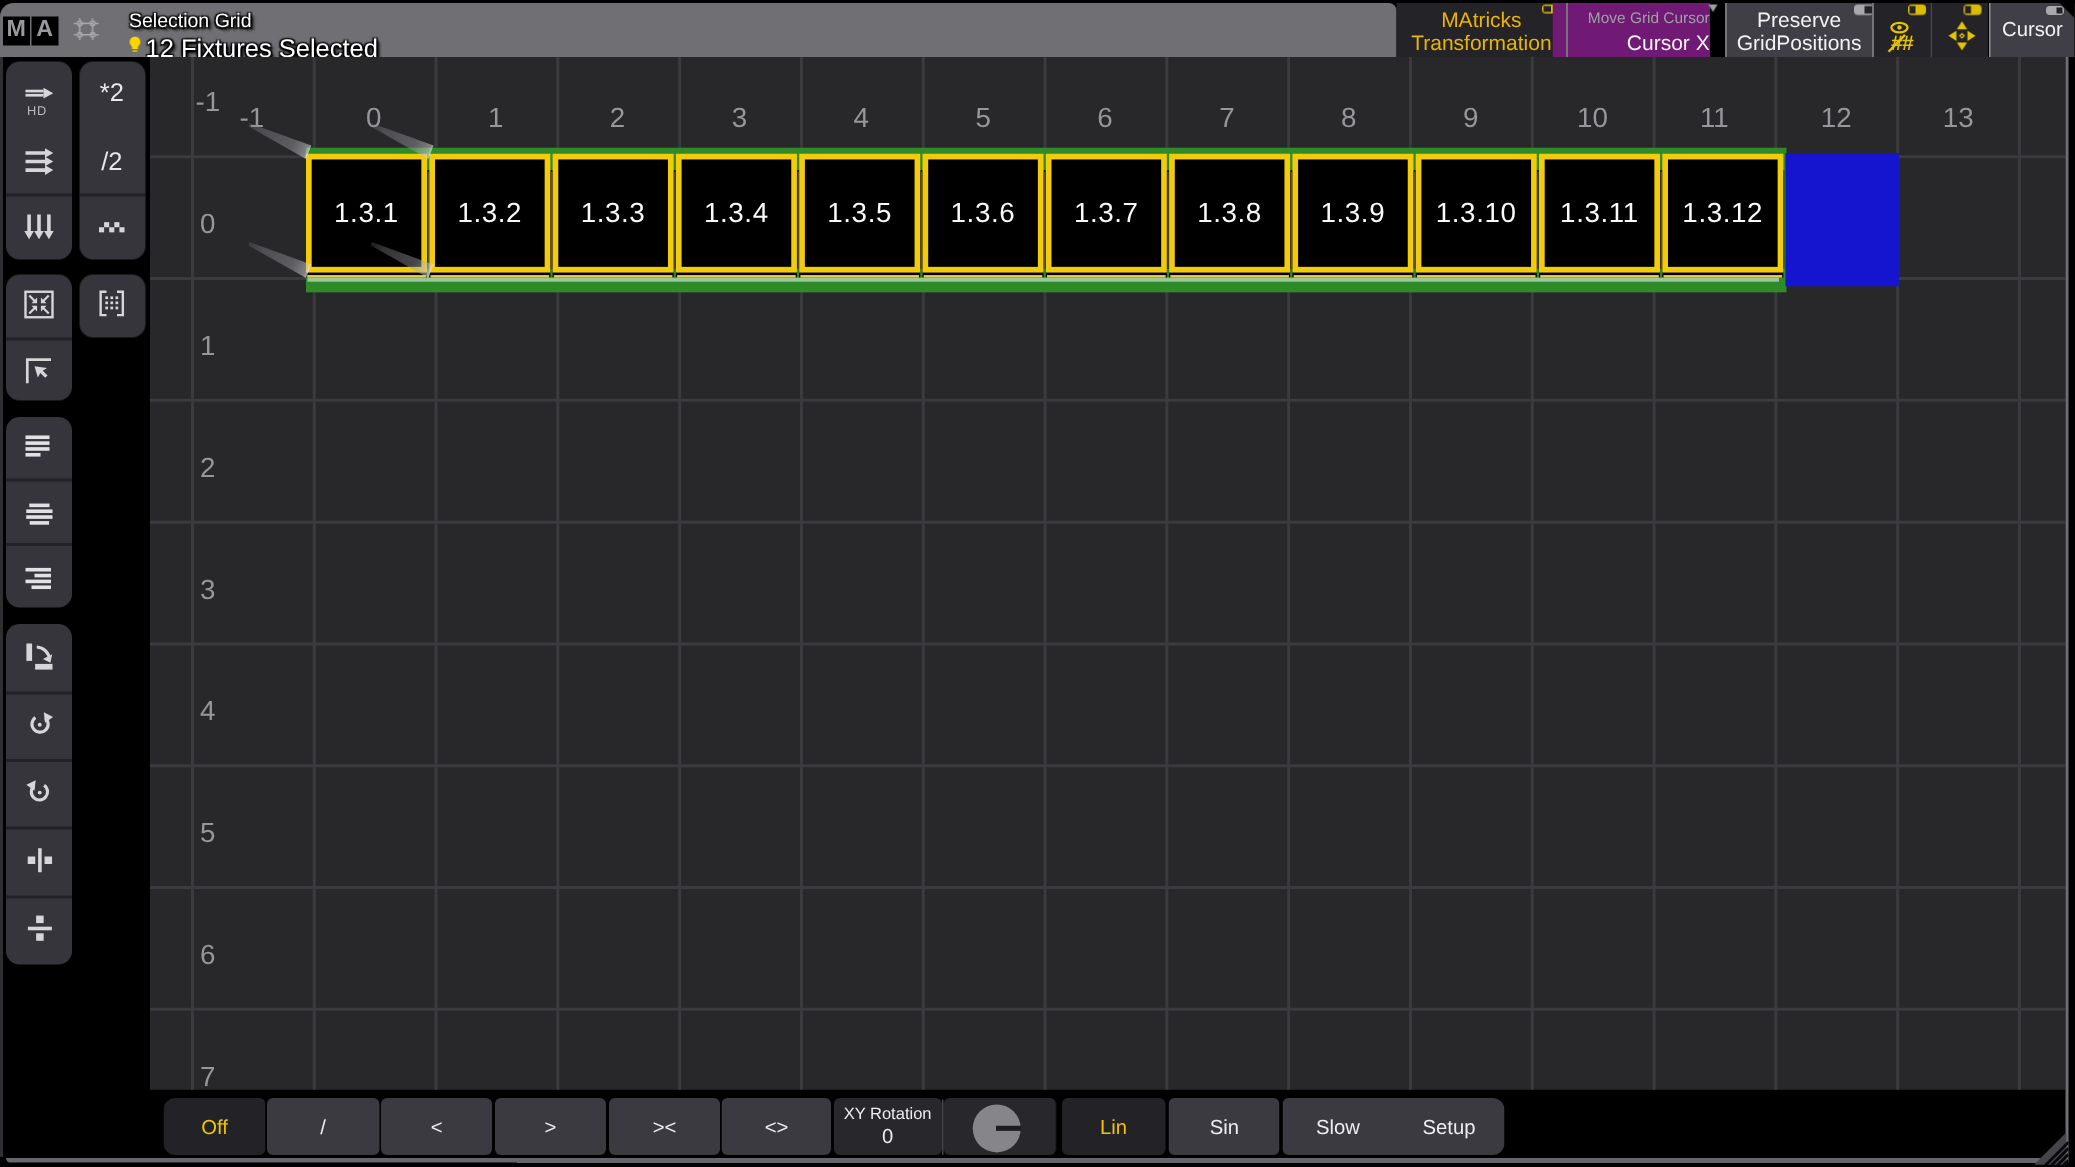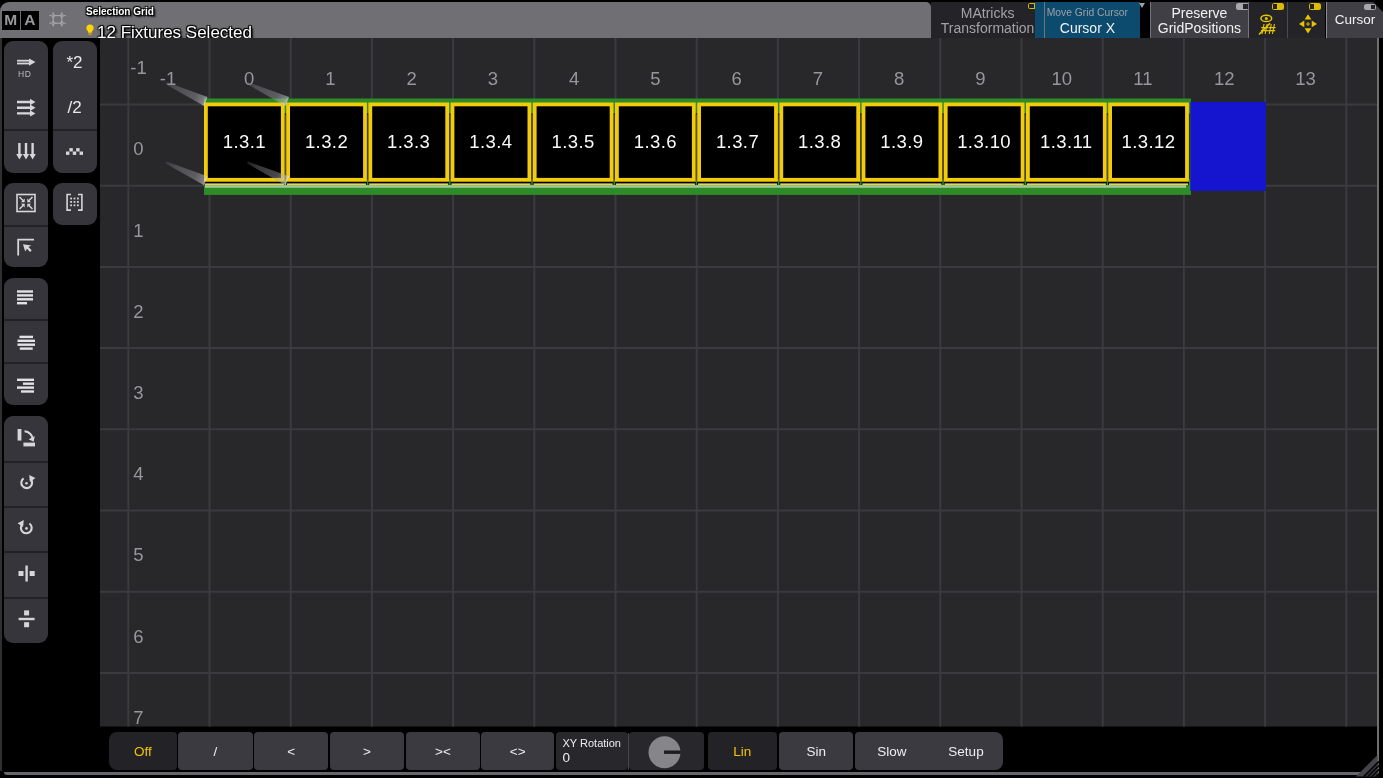--- a/index.html
+++ b/index.html
@@ -19,33 +19,33 @@
  <g stroke="#a8a8ac" stroke-width="1" fill="none">
   <rect x="4.2" y="3.6" width="8.6" height="7.6"></rect>
   <circle cx="4.2" cy="3.6" r="1.5"></circle>
       <circle cx="12.8" cy="3.6" r="1.5"></circle>
   <circle cx="4.2" cy="11.2" r="1.5"></circle>
       <circle cx="12.8" cy="11.2" r="1.5"></circle>
   <path d="M4.2 0.2v1.9M4.2 5.1v1.5M0.3 3.6h1.9M6.2 3.6h1.5M12.8 0.2v1.9M12.8 5.1v1.5M14.3 3.6h2.4M10.8 3.6h0.5
 M4.2 12.7v2.1M4.2 8.2v1.5M0.3 11.2h1.9M6.2 11.2h1.5M12.8 12.7v2.1M12.8 8.2v1.5M14.3 11.2h2.4M10.8 11.2h0.5"></path>
  </g>
 </svg>
-<div class="abs" style="left:85.5px;top:5.5px;font-size:10px;font-weight:bold;color:#fff;text-shadow:1px 1px 1px #000,-1px -1px 1px #000,1px -1px 1px #000,-1px 1px 1px #000,2px 2px 2px #000">Selection Grid</div>
+<div class="abs" style="left:85.5px;top:5.5px;font-size:13px;font-weight:normal;color:#fff;text-shadow:1px 1px 1px #000,-1px -1px 1px #000,1px -1px 1px #000,-1px 1px 1px #000,2px 2px 2px #000">Selection Grid</div>
 <svg class="abs" style="left:85px;top:23.5px" width="10" height="11" viewBox="0 0 10 11">
  <circle cx="5" cy="4" r="3.6" fill="#ffd400"></circle>
     <rect x="3" y="6.5" width="4" height="2.2" fill="#ffd400"></rect>
     <rect x="3.4" y="9.4" width="3.2" height="1.3" fill="#d8b400"></rect>
 </svg>
 <div class="abs" style="left:97px;top:23px;font-size:17px;color:#fff;text-shadow:1px 1px 1px #000,-1px -1px 1px #000,1px -1px 1px #000,-1px 1px 1px #000,2px 2px 2px #000">12 Fixtures Selected</div>
 
-<div class="tbtn" style="left:931px;width:113.2px;background:#232328;color:#a3a3a3;font-size:14px;text-align:center;padding-top:3.5px;line-height:15px">MAtricks<br>Transformation</div>
+<div class="tbtn" style="left:931px;width:113.2px;background:#232328;color:#eab308;font-size:14px;text-align:center;padding-top:3.5px;line-height:15px">MAtricks<br>Transformation</div>
 <div class="tog" style="left:1028px;top:2.7px;background:#ddbb00">
     <span class="togsq" style="left:1px"></span>
   </div>
-<div class="tbtn" style="left:1035px;width:104.8px;background:#0c4a6e;text-align:center;white-space:nowrap;overflow:visible">
+<div class="tbtn" style="left:1035px;width:104.8px;background:#701a75;text-align:right;white-space:nowrap;overflow:visible">
  <div style="font-size:10.3px;color:#9fa0a4;margin-top:5px">Move Grid Cursor</div>
  <div style="font-size:14px;color:#f2f2f2;margin-top:2px">Cursor X</div>
 </div>
 <div class="abs" style="left:1139.3px;top:3px;width:0;height:0;border-left:3.4px solid transparent;border-right:3.4px solid transparent;border-top:5.6px solid #9fa0a4"></div>
 <div class="tbtn" style="left:1150.9px;width:96.8px;background:#3f3f45;color:#f2f2f2;font-size:14px;text-align:center;padding-top:3.5px;line-height:15px">Preserve<br>GridPositions</div>
 <div class="tog" style="left:1236px;top:3px;background:#a9a9ad">
     <span class="togsq" style="right:1px"></span>
   </div>
 <div class="tbtn" style="left:1249px;width:38.2px;background:#232328"></div>
 <svg class="abs" style="left:1253px;top:11px" width="30" height="25" viewBox="0 0 30 25">
@@ -383,21 +383,21 @@
 </svg>
 
 <div id="bbar">
     <div class="bbtn" style="left: 108.5px; width: 68px; background: rgb(35, 35, 39); color: rgb(242, 195, 0); border-radius: 8px 4px 4px 8px;">Off</div>
     <div class="bbtn" style="left: 178px; width: 74.7px; background: rgb(58, 58, 64); color: rgb(237, 237, 240);">/</div>
     <div class="bbtn" style="left: 254.2px; width: 74.3px; background: rgb(58, 58, 64); color: rgb(237, 237, 240);">&lt;</div>
     <div class="bbtn" style="left: 330px; width: 74px; background: rgb(58, 58, 64); color: rgb(237, 237, 240);">&gt;</div>
     <div class="bbtn" style="left: 405.5px; width: 74px; background: rgb(58, 58, 64); color: rgb(237, 237, 240);">&gt;&lt;</div>
     <div class="bbtn" style="left: 481px; width: 73.4px; background: rgb(58, 58, 64); color: rgb(237, 237, 240);">&lt;&gt;</div>
     <div class="bbtn" style="left: 556px; width: 71.5px; background: rgb(40, 40, 44); color: rgb(237, 237, 240);">
-      <div style="">
+      <div style="text-align:center">
         <div style="font-size:11px;line-height:13px">XY Rotation</div>
         <div style="font-size:13.5px;line-height:15px">0</div>
       </div>
     </div>
     <div class="bbtn" style="left: 629px; width: 75px; background: rgb(40, 40, 44); color: rgb(255, 255, 255);"></div>
     <div class="abs" style="left: 648px; top: 736px; width: 33px; height: 33px; z-index: 5;"><svg width="33" height="33" viewBox="0 0 33 33">
         <circle cx="16.5" cy="16.3" r="16" fill="#85858a"></circle>
         <rect x="16" y="14.5" width="16.8" height="3.4" fill="#1d1d21"></rect>
       </svg></div>
     <div class="abs" style="left: 627.6px; top: 733px; width: 1.3px; height: 37px; background: rgb(70, 70, 74); z-index: 6;"></div>

